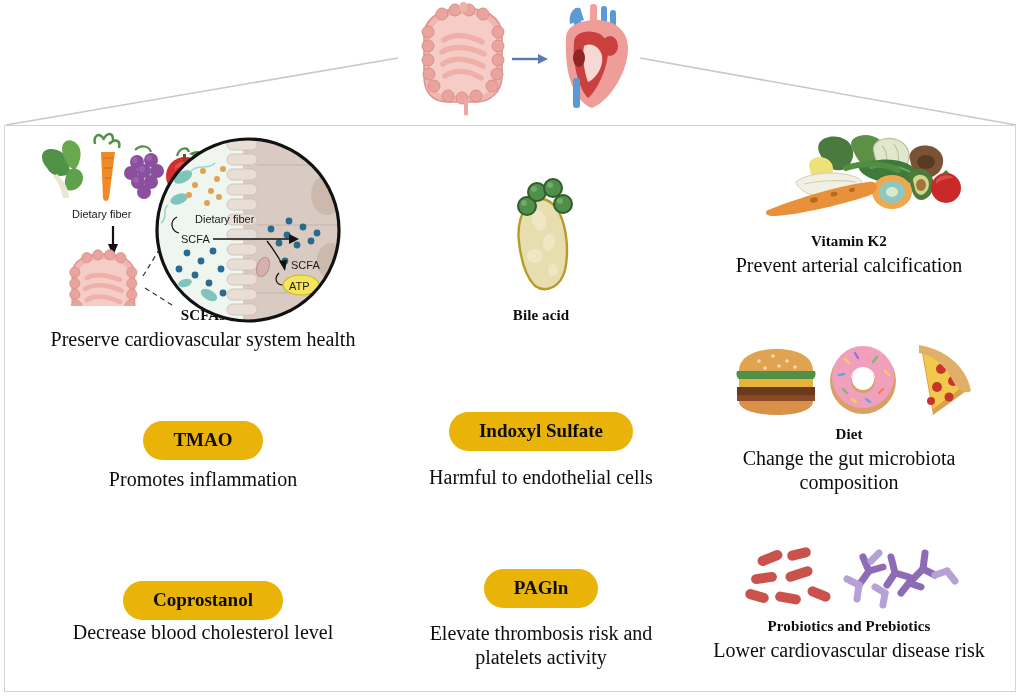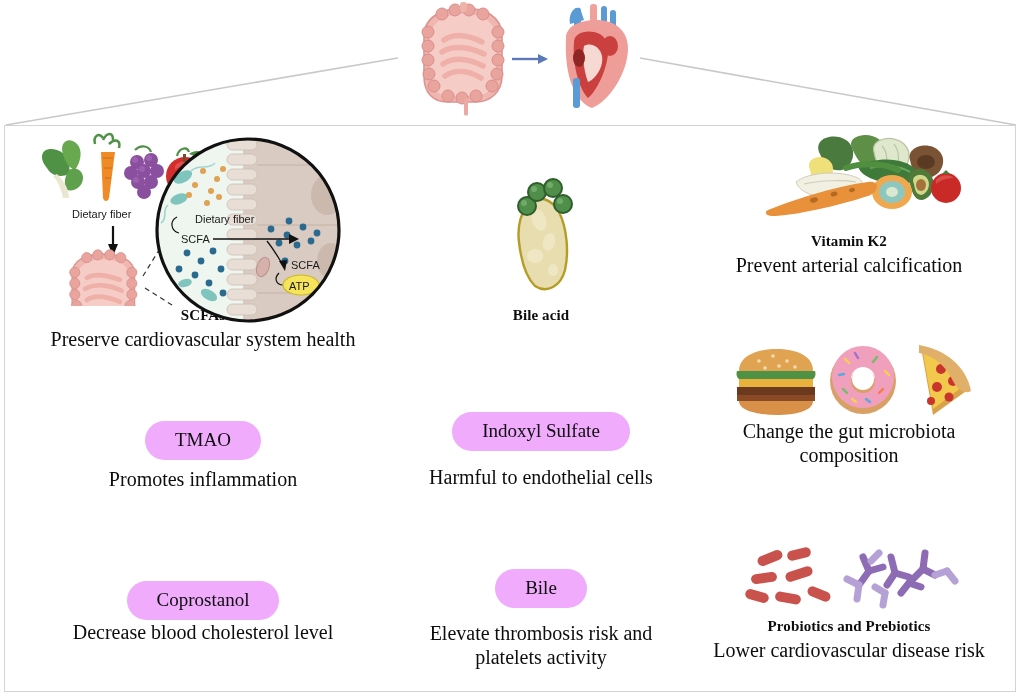--- a/index.html
+++ b/index.html
@@ -77,24 +77,24 @@
   }
   .item-desc {
     font-size: 20px;
     line-height: 24px;
     letter-spacing: 0px;
   }
 
   
   .pill {
     display: inline-block;
-    background: #f0abfc;
+    background: #eab308;
     border-radius: 26px;
     padding: 7px 30px 8px 30px;
-    font-weight: normal;
+    font-weight: bold;
     font-size: 19px;
     line-height: 24px;
     color: #0d0d0d;
   }
 
   .art {
     position: relative;
     margin: 0 auto;
   }
 
@@ -392,21 +392,21 @@
         </div>
         <div class="item-title" style="margin-top:6px;">Bile acid</div>
       </div>
 
       <div class="item" style="top:286px;">
         <div><span class="pill">Indoxyl Sulfate</span></div>
         <div class="item-desc" style="margin-top:14px;">Harmful to endothelial cells</div>
       </div>
 
       <div class="item" style="top:443px;">
-        <div><span class="pill">Bile</span></div>
+        <div><span class="pill">PAGln</span></div>
         <div class="item-desc" style="margin-top:13px; padding:0 18px;">Elevate thrombosis risk and platelets activity</div>
       </div>
     </div>
 
     <div class="col col-right">
 
       <div class="item" style="top:6px;">
         <div class="art" style="width:230px;height:94px;">
           <svg viewBox="0 0 230 94" width="230" height="94">
 
@@ -502,20 +502,21 @@
                 <circle cx="216" cy="28" r="5"></circle>
                   <circle cx="228" cy="40" r="5"></circle>
                 <circle cx="212" cy="46" r="5"></circle>
                   <circle cx="224" cy="56" r="4.5"></circle>
                 <circle cx="206" cy="60" r="4"></circle>
               </g>
               <path d="M194 4 C220 8, 242 26, 246 50 C240 54, 232 48, 228 40 C222 26, 208 14, 194 12 Z" fill="#e0b06a"></path>
             </g>
           </svg>
         </div>
+        <div class="item-title" style="margin-top:4px;">Diet</div>
         <div class="item-desc" style="padding:0 22px;">Change the gut microbiota composition</div>
       </div>
 
       <div class="item" style="top:417px;">
         <div class="art" style="width:240px;height:70px;">
           <svg viewBox="0 0 240 70" width="240" height="70">
 
             <g fill="#c9534c">
               <rect x="28" y="10" width="26" height="10" rx="5" transform="rotate(-22 41 15)"></rect>
               <rect x="58" y="6" width="24" height="10" rx="5" transform="rotate(-14 70 11)"></rect>

